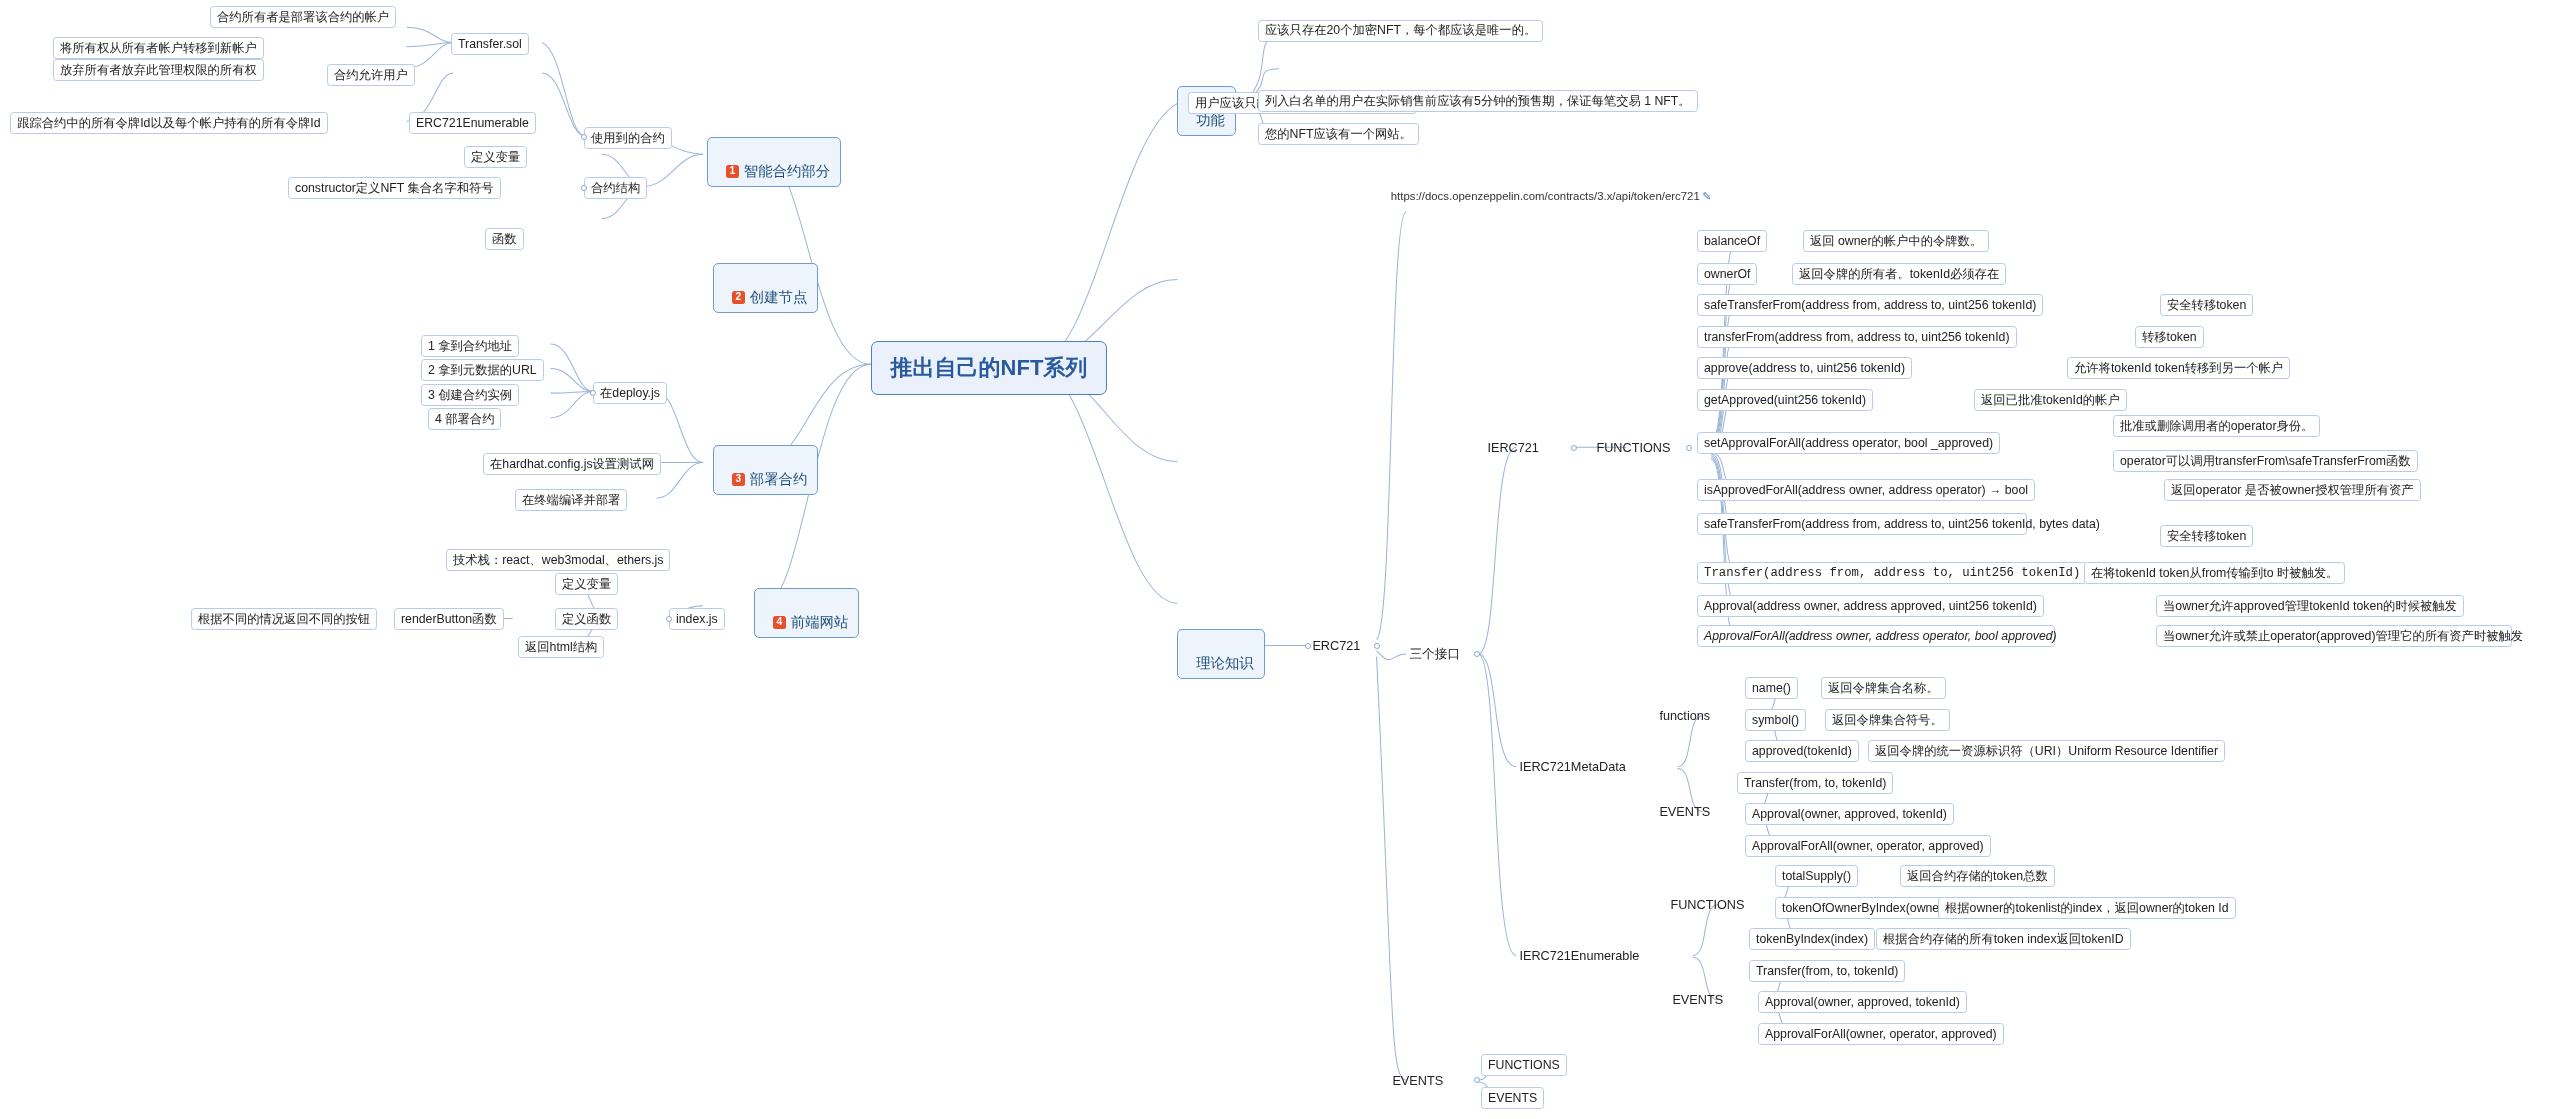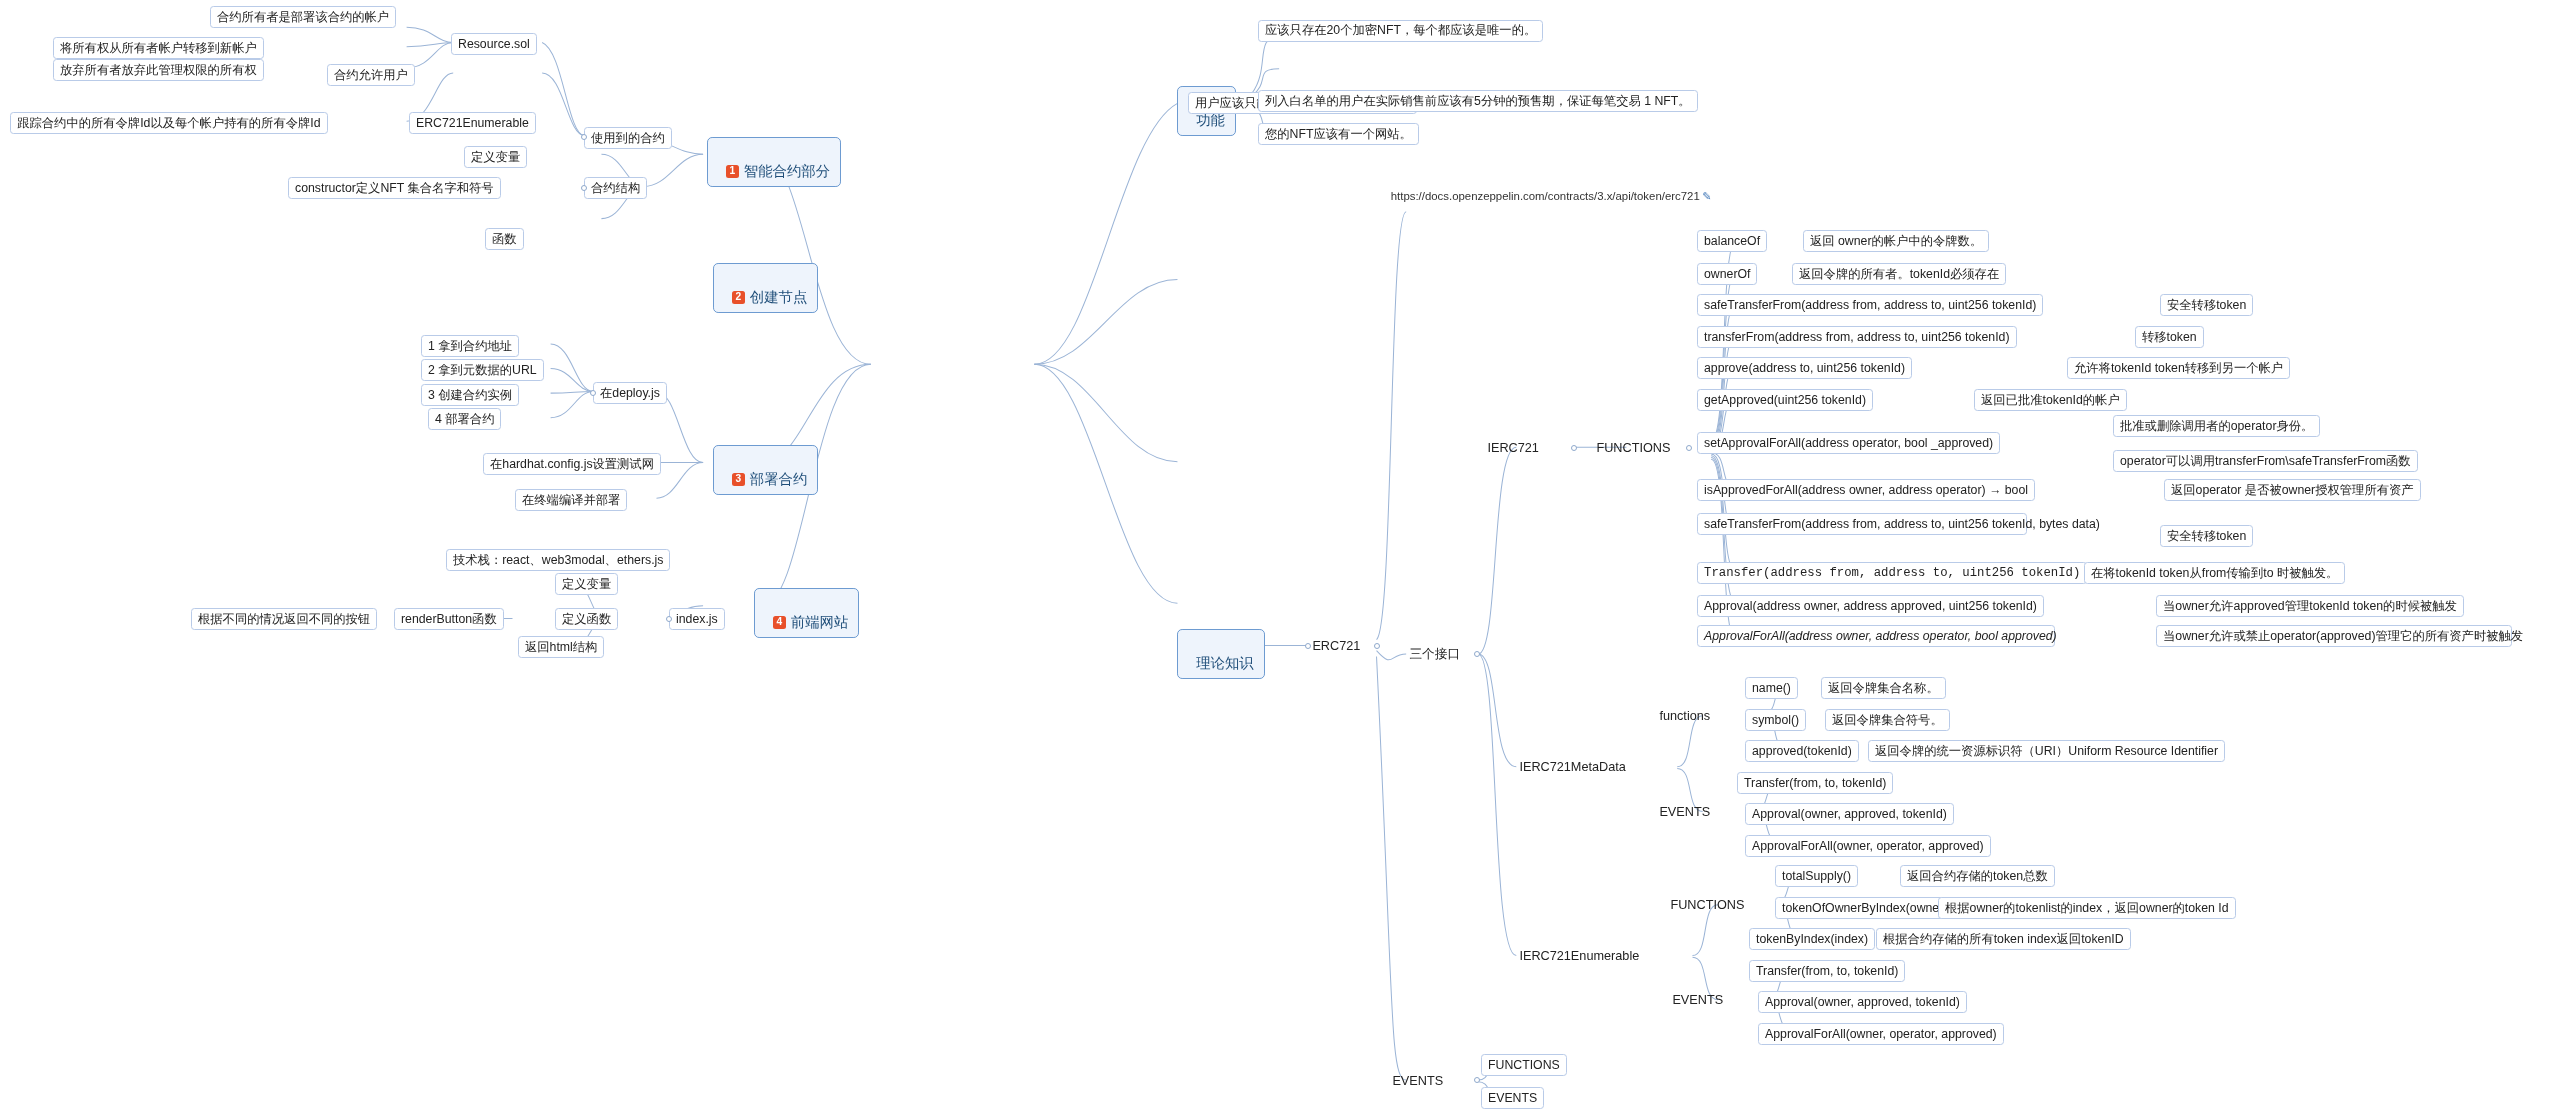--- a/index.html
+++ b/index.html
@@ -110,28 +110,29 @@
 
     <path d="M830 715 C805 715 800 730 790 730"></path>
     <path d="M712 730 C700 730 695 688 680 688"></path>
     <path d="M712 730 C700 730 695 730 680 730"></path>
     <path d="M712 730 C700 730 695 762 680 762"></path>
     <path d="M605 730 C590 730 585 730 560 730"></path>
     <path d="M440 730 C425 730 420 730 405 730"></path>
   </g>
 </svg>
 
+<div class="node center" style="left:871px;top:341px;">推出自己的NFT系列</div>
 
 <div class="node branch" style="left:707px;top:137px;">
   <span class="num">1</span><span>智能合约部分</span>
 </div>
 <div class="node leaf" style="left:584px;top:127px;">使用到的合约</div>
 <div class="node leaf" style="left:584px;top:177px;">合约结构</div>
 
-<div class="node leaf" style="left:451px;top:33px;">Resource.sol</div>
+<div class="node leaf" style="left:451px;top:33px;">Transfer.sol</div>
 <div class="node leaf" style="left:409px;top:112px;">ERC721Enumerable</div>
 <div class="node leaf" style="left:327px;top:64px;">合约允许用户</div>
 
 <div class="node leaf" style="left:210px;top:6px;">合约所有者是部署该合约的帐户</div>
 <div class="node leaf" style="left:53px;top:37px;">将所有权从所有者帐户转移到新帐户</div>
 <div class="node leaf" style="left:53px;top:59px;">放弃所有者放弃此管理权限的所有权</div>
 <div class="node leaf" style="left:10.2px;top:112px;">跟踪合约中的所有令牌Id以及每个帐户持有的所有令牌Id</div>
 
 <div class="node leaf" style="left:464px;top:146px;">定义变量</div>
 <div class="node leaf" style="left:288px;top:177px;">constructor定义NFT 集合名字和符号</div>

